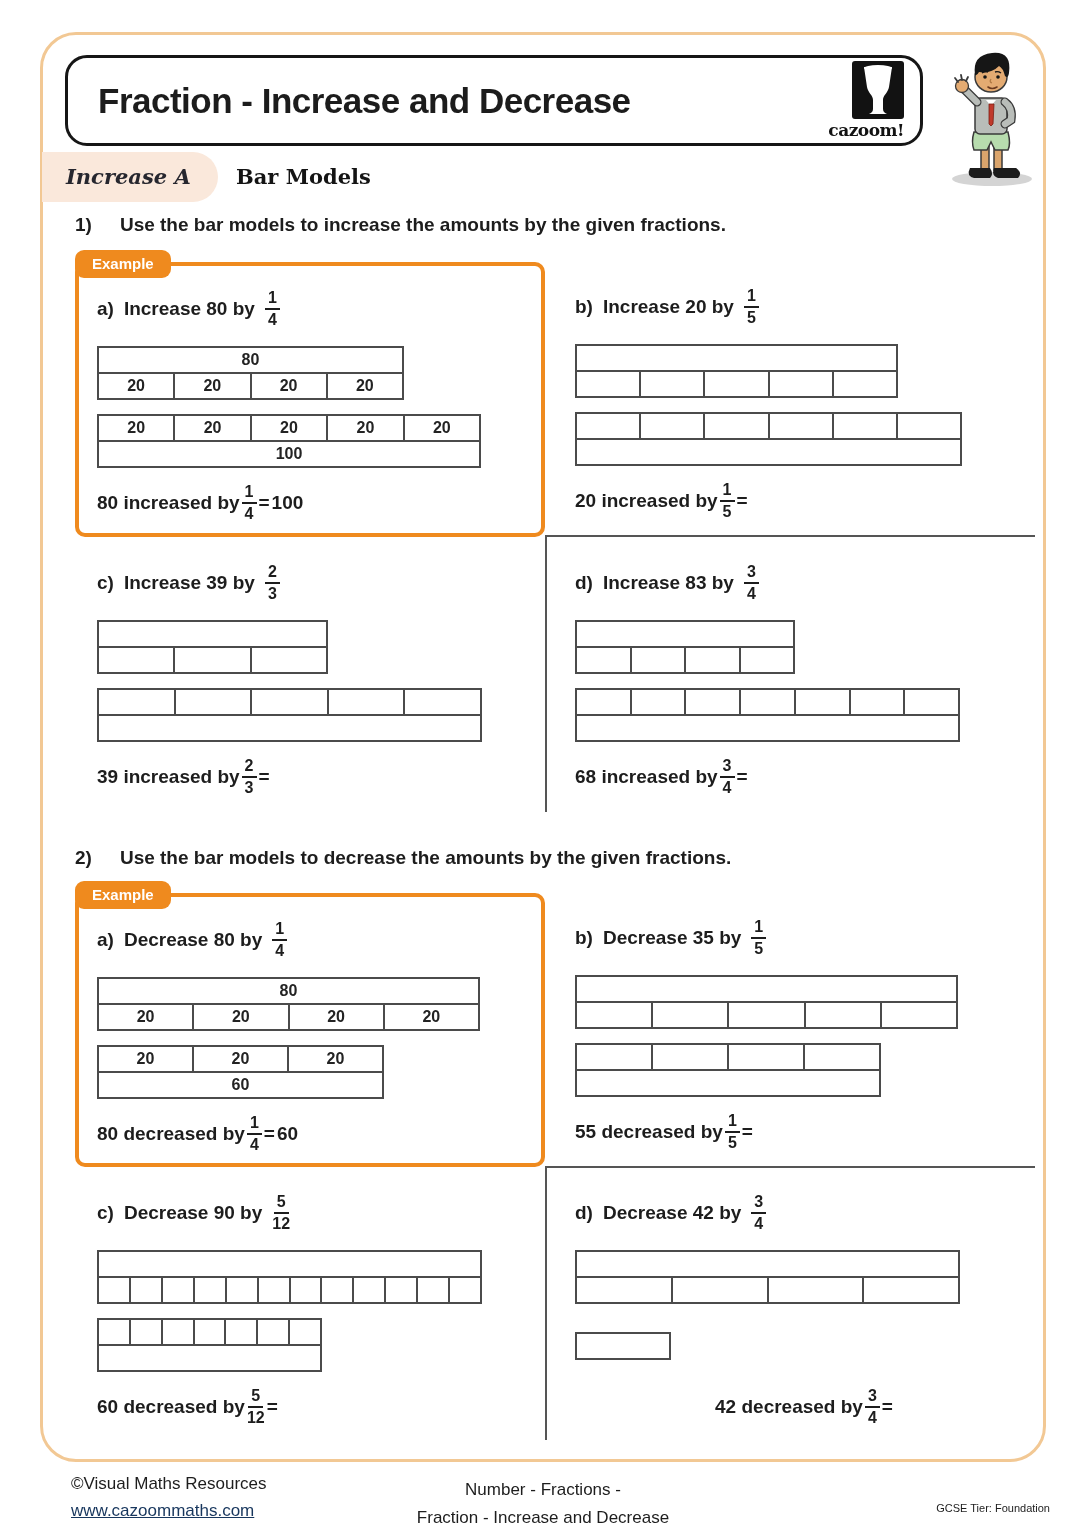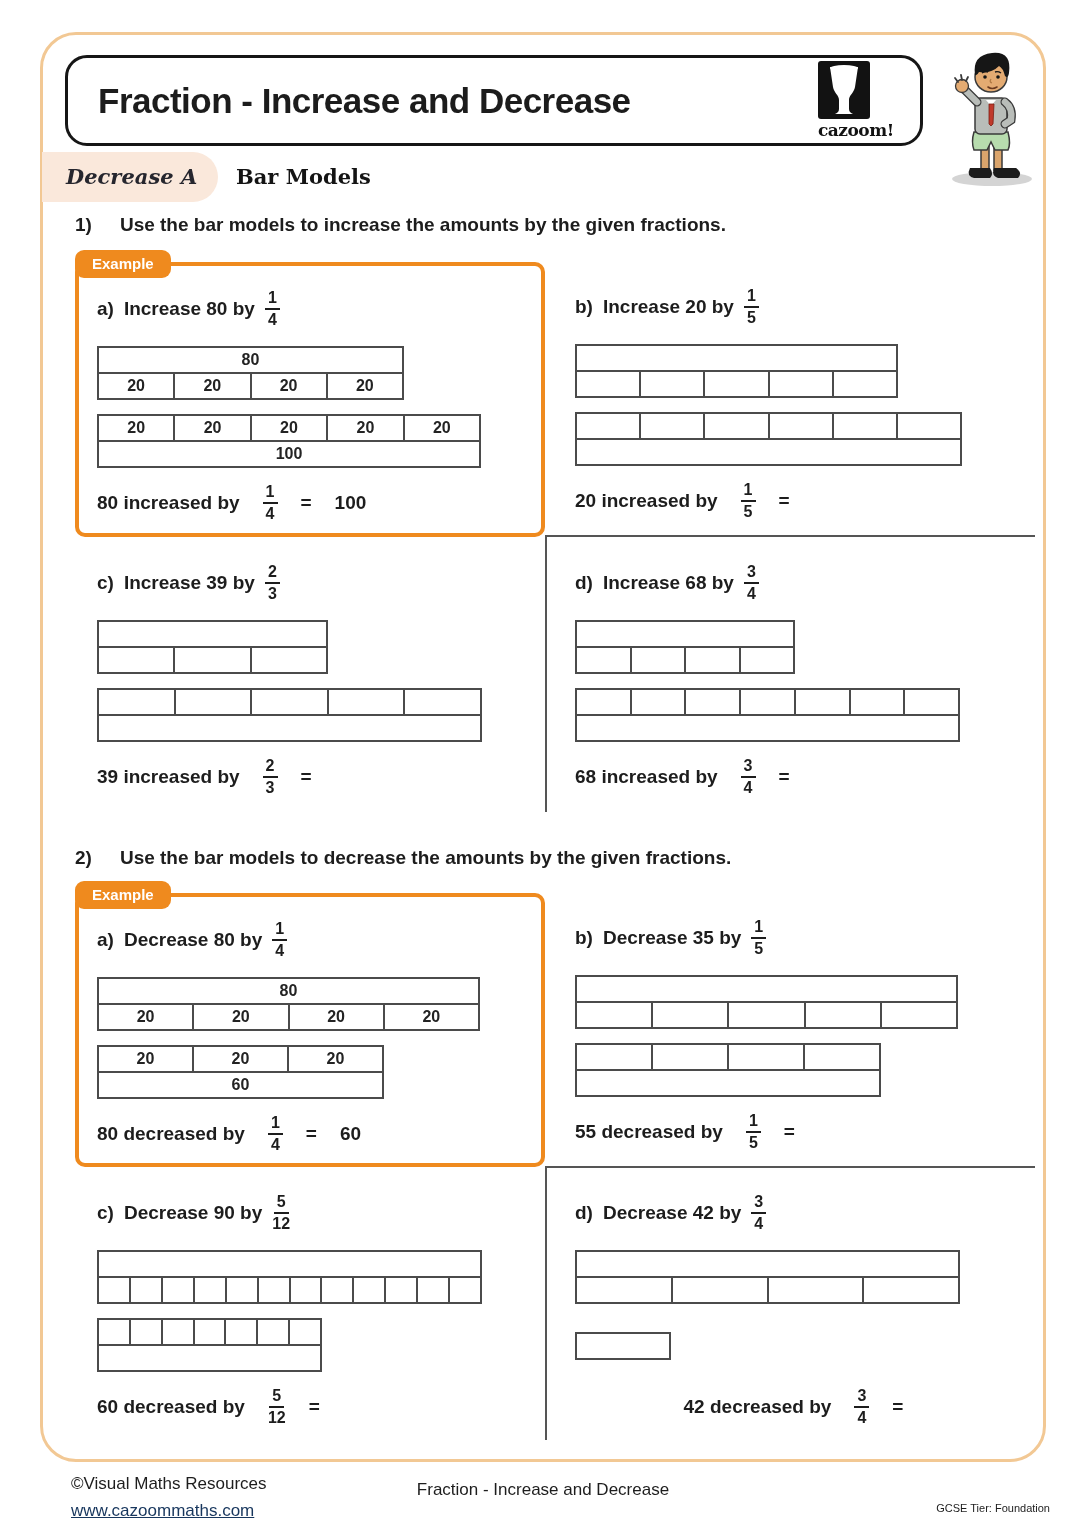--- a/index.html
+++ b/index.html
@@ -3,42 +3,42 @@
 <meta charset="utf-8">
 <style>
   html,body{margin:0;padding:0;background:#ffffff;width:1086px;height:1536px;
     font-family:"Liberation Sans",sans-serif;color:#1d1d1d;overflow:hidden;position:relative;}
   .abs{position:absolute;}
   
   .page-border{left:40px;top:32px;width:1000px;height:1424px;border:3px solid #f2c894;border-radius:36px;}
   
   .header-box{left:65px;top:55px;width:852px;height:85px;border:3px solid #161616;border-radius:22px;background:#fff;}
   .page-title{left:30px;top:0;height:85px;line-height:85px;font-size:35px;font-weight:bold;letter-spacing:-.5px;color:#1c1c1c;}
-  .logo-wrap{right:16px;top:3px;width:86px;text-align:left;margin-left:32px;}
+  .logo-wrap{right:16px;top:3px;width:86px;text-align:right;margin-left:32px;}
   .logo-square{display:inline-block;width:52px;height:58px;background:#121212;border-radius:3px;}
   .logo-text{font-family:"DejaVu Serif",serif;font-weight:bold;font-size:17px;color:#121212;margin-top:-3px;letter-spacing:-.5px;}
   .mascot{left:936px;top:46px;width:108px;height:142px;}
   
   .section-badge{left:42px;top:152px;width:176px;height:50px;background:#fae8db;border-radius:0 26px 26px 0;}
   .section-label{margin-left:24px;line-height:50px;font-family:"DejaVu Serif",serif;font-weight:bold;font-style:italic;font-size:21px;color:#26262e;}
   .section-title{left:236px;top:152px;height:50px;line-height:50px;font-family:"DejaVu Serif",serif;font-weight:bold;font-size:21px;color:#141414;}
   
   .q-line{left:75px;font-weight:bold;font-size:19px;display:flex;gap:28px;}
   
   .example-box{left:75px;width:470px;border:4px solid #ef8a1e;border-radius:10px;background:#fff;padding:20px 0 0 18px;box-sizing:border-box;}
   .example-tab{position:absolute;top:-16px;left:-4px;background:#ef8a1e;color:#fff;font-weight:bold;font-size:15px;padding:5px 17px 6px;border-radius:9px;}
   .cell{box-sizing:border-box;}
   .part-label{display:flex;align-items:center;gap:10px;height:46px;font-weight:bold;font-size:19px;}
   .bars{margin-top:14px;}
   .bar-group{box-sizing:border-box;}
   .bar-row{display:flex;border:2px solid #4b4b4b;height:28px;box-sizing:border-box;background:#fff;}
   .bar-cell{flex:1;border-right:2px solid #4b4b4b;display:flex;align-items:center;justify-content:center;
     font-weight:bold;font-size:16px;color:#232323;}
   .bar-cell:last-child{border-right:none;}
-  .result-line{display:flex;align-items:center;gap:23px;margin-top:12px;height:46px;font-weight:bold;font-size:19px;}
+  .result-line{display:flex;align-items:center;gap:2px;margin-top:12px;height:46px;font-weight:bold;font-size:19px;}
   .result-lower{margin-top:24px;justify-content:center;}
   
   .frac{display:inline-flex;flex-direction:column;align-items:center;font-size:16px;font-weight:bold;line-height:1.15;vertical-align:middle;}
   .frac .num{border-bottom:2px solid #1d1d1d;padding:0 3px 1px;}
   .frac .den{padding-top:1px;}
   
   .divider{background:#555;}
   
   .footer-left{left:36px;top:1474px;font-size:17px;margin-left:35px;}
   .footer-link{color:#17365d;text-decoration:underline;}
@@ -82,21 +82,21 @@
   <ellipse cx="55" cy="31" rx="16" ry="15" fill="#e4ab72" stroke="#3a3a3a" stroke-width="1.5"></ellipse>
   <path d="M39,29 q-3,-20 17,-22 q20,-2 17,20 q-1,6 -4,3 q-2,-8 -6,-10 q-8,8 -20,6 q-2,4 -4,3 z" fill="#161616"></path>
   <circle cx="49" cy="31" r="1.8" fill="#161616"></circle>
   <circle cx="62" cy="31" r="1.8" fill="#161616"></circle>
   <path d="M46,27 q3,-2 6,-1 M59,26 q3,-1 6,1" stroke="#161616" stroke-width="1.4" fill="none"></path>
   <path d="M52,41 q4,3 9,0" stroke="#6b3a1f" stroke-width="1.6" fill="none" stroke-linecap="round"></path>
   <path d="M55,33 q-2,3 1,4" stroke="#b07a45" stroke-width="1.3" fill="none"></path>
 </svg>
 
 <div class="abs section-badge">
-  <div class="section-label">Decrease A</div>
+  <div class="section-label">Increase A</div>
 </div>
 <div class="abs section-title">Bar Models</div>
 
 <div class="abs q-line" style="top:214px;">
   <span>1)</span>
   <span>Use the bar models to increase the amounts by the given fractions.</span>
 </div>
 
 <div class="abs example-box" style="top:262px;height:275px;">
   <div class="example-tab">Example</div>
@@ -236,21 +236,21 @@
         <span class="den">3</span>
       </span>
     <span>=</span>
     <span></span>
   </div>
 </div>
 
 <div class="abs cell" style="left:575px;top:560px;width:460px;">
   <div class="part-label">
     <span>d)</span>
-    <span>Increase 68 by</span>
+    <span>Increase 83 by</span>
     <span class="frac">
         <span class="num">3</span>
         <span class="den">4</span>
       </span>
   </div>
   <div class="bars">
       <div class="bar-group" style="width: 220px; margin-top: 0px;">
         <div class="bar-row">
           <div class="bar-cell"></div>
         </div>
@@ -477,15 +477,16 @@
     <span>=</span>
     <span></span>
   </div>
 </div>
 
 <div class="abs footer-left">
   <div>©Visual Maths Resources</div>
   <div style="margin-top:7px;"><a class="footer-link" href="#">www.cazoommaths.com</a></div>
 </div>
 <div class="abs footer-center">
+  <div>Number - Fractions -</div>
   <div>Fraction - Increase and Decrease</div>
 </div>
 <div class="abs footer-right">GCSE Tier: Foundation</div>
 
 </body></html>

